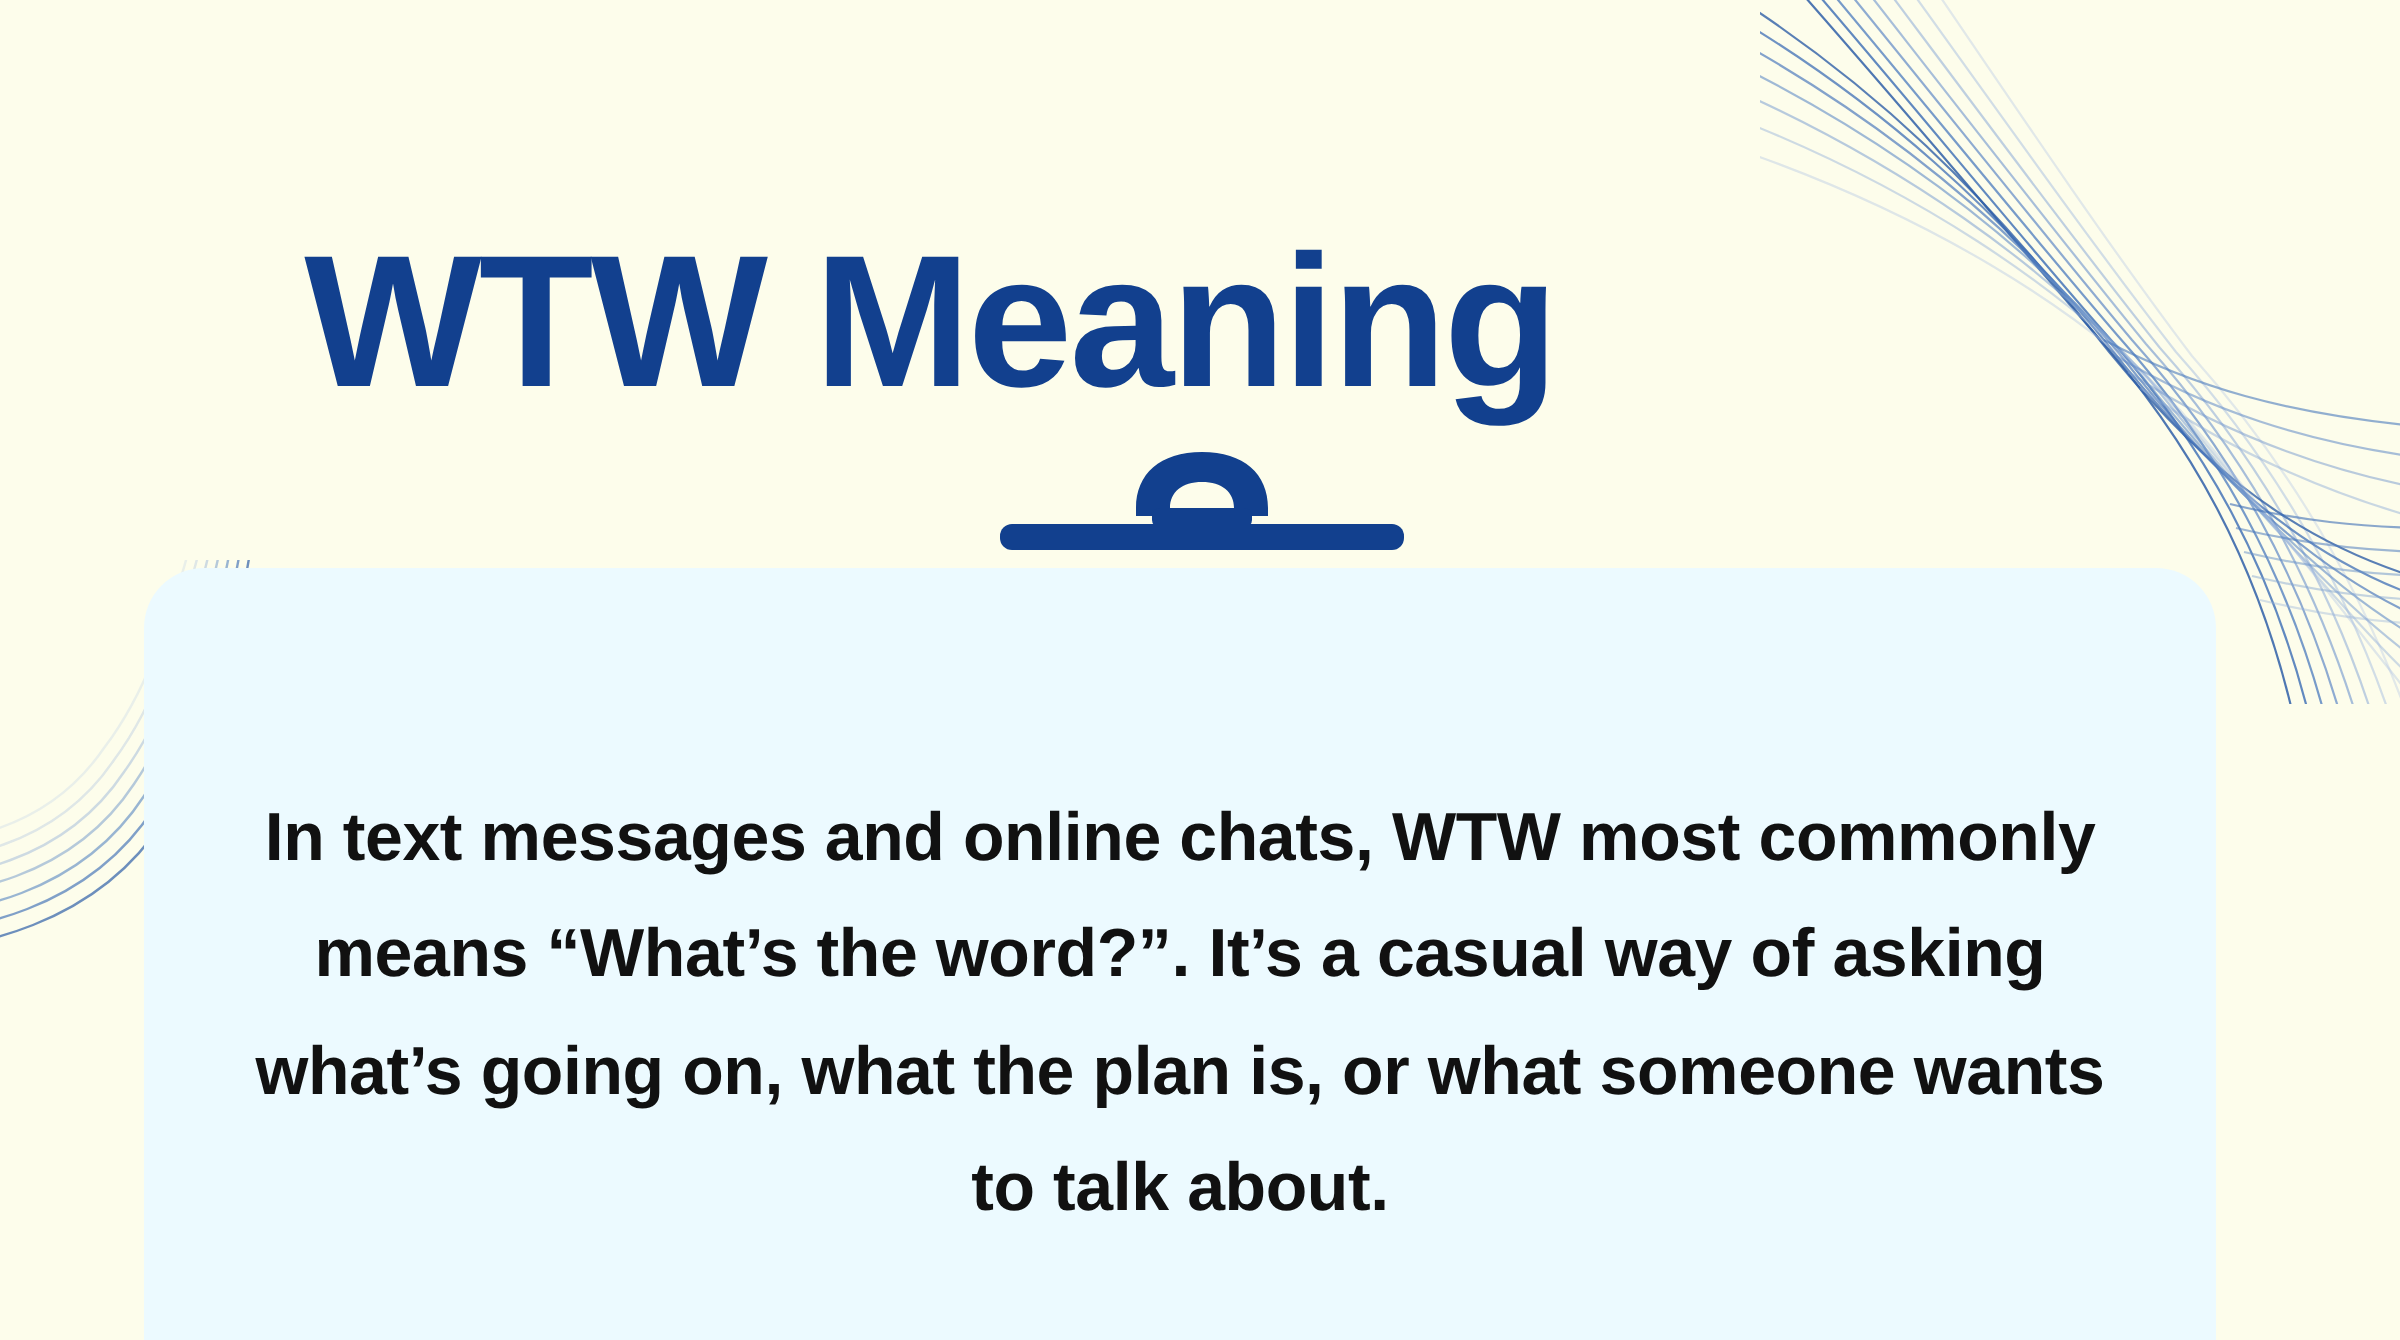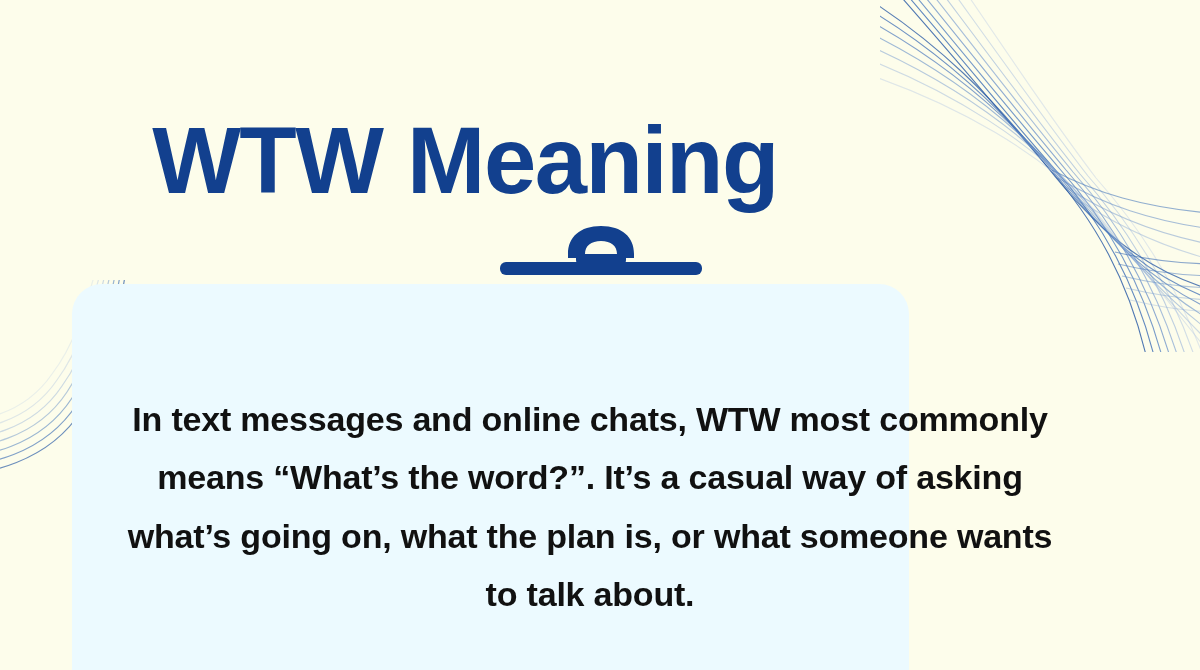--- a/index.html
+++ b/index.html
@@ -61,21 +61,21 @@
     top: 224px;
     width: 202px;
     height: 52px;
   }
 
   
   #content-card {
     position: absolute;
     left: 72px;
     top: 284px;
-    width: 837px;
+    width: 1036px;
     height: 386px;
     background: #ecfaff;
     border-top-left-radius: 30px;
     border-top-right-radius: 30px;
   }
 
   #definition-text {
     position: absolute;
     left: 50px;
     top: 72px;

